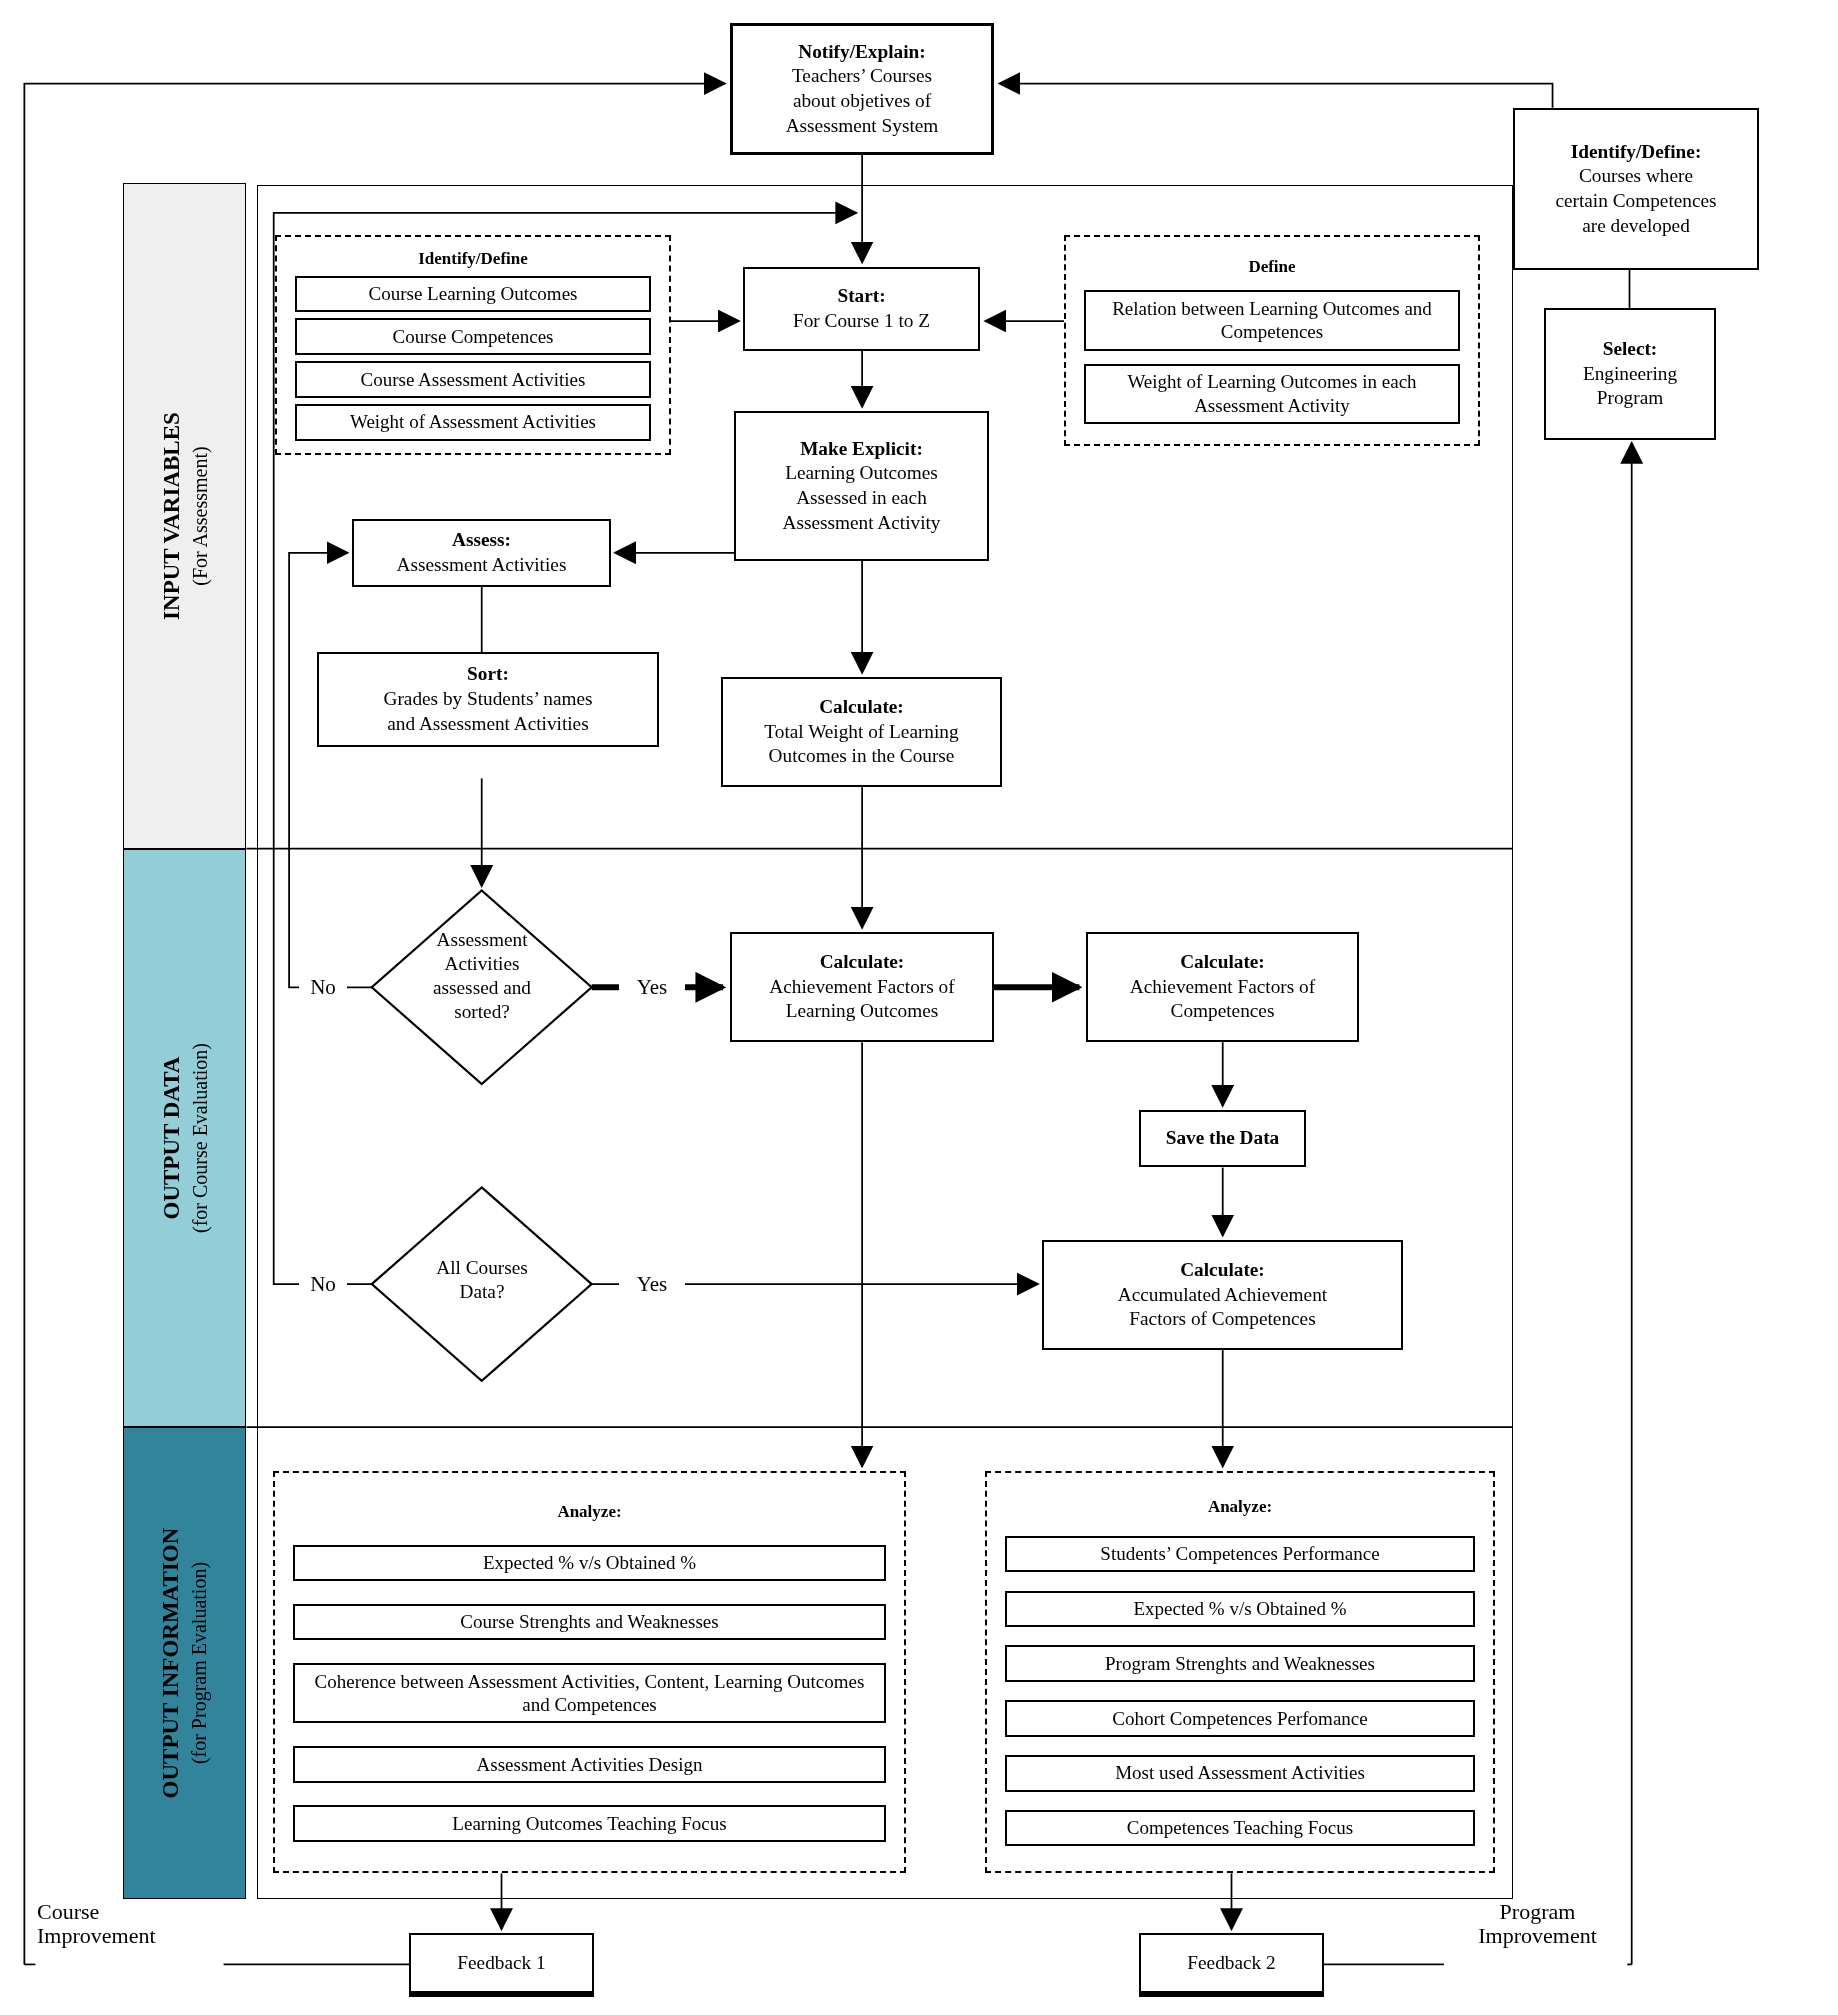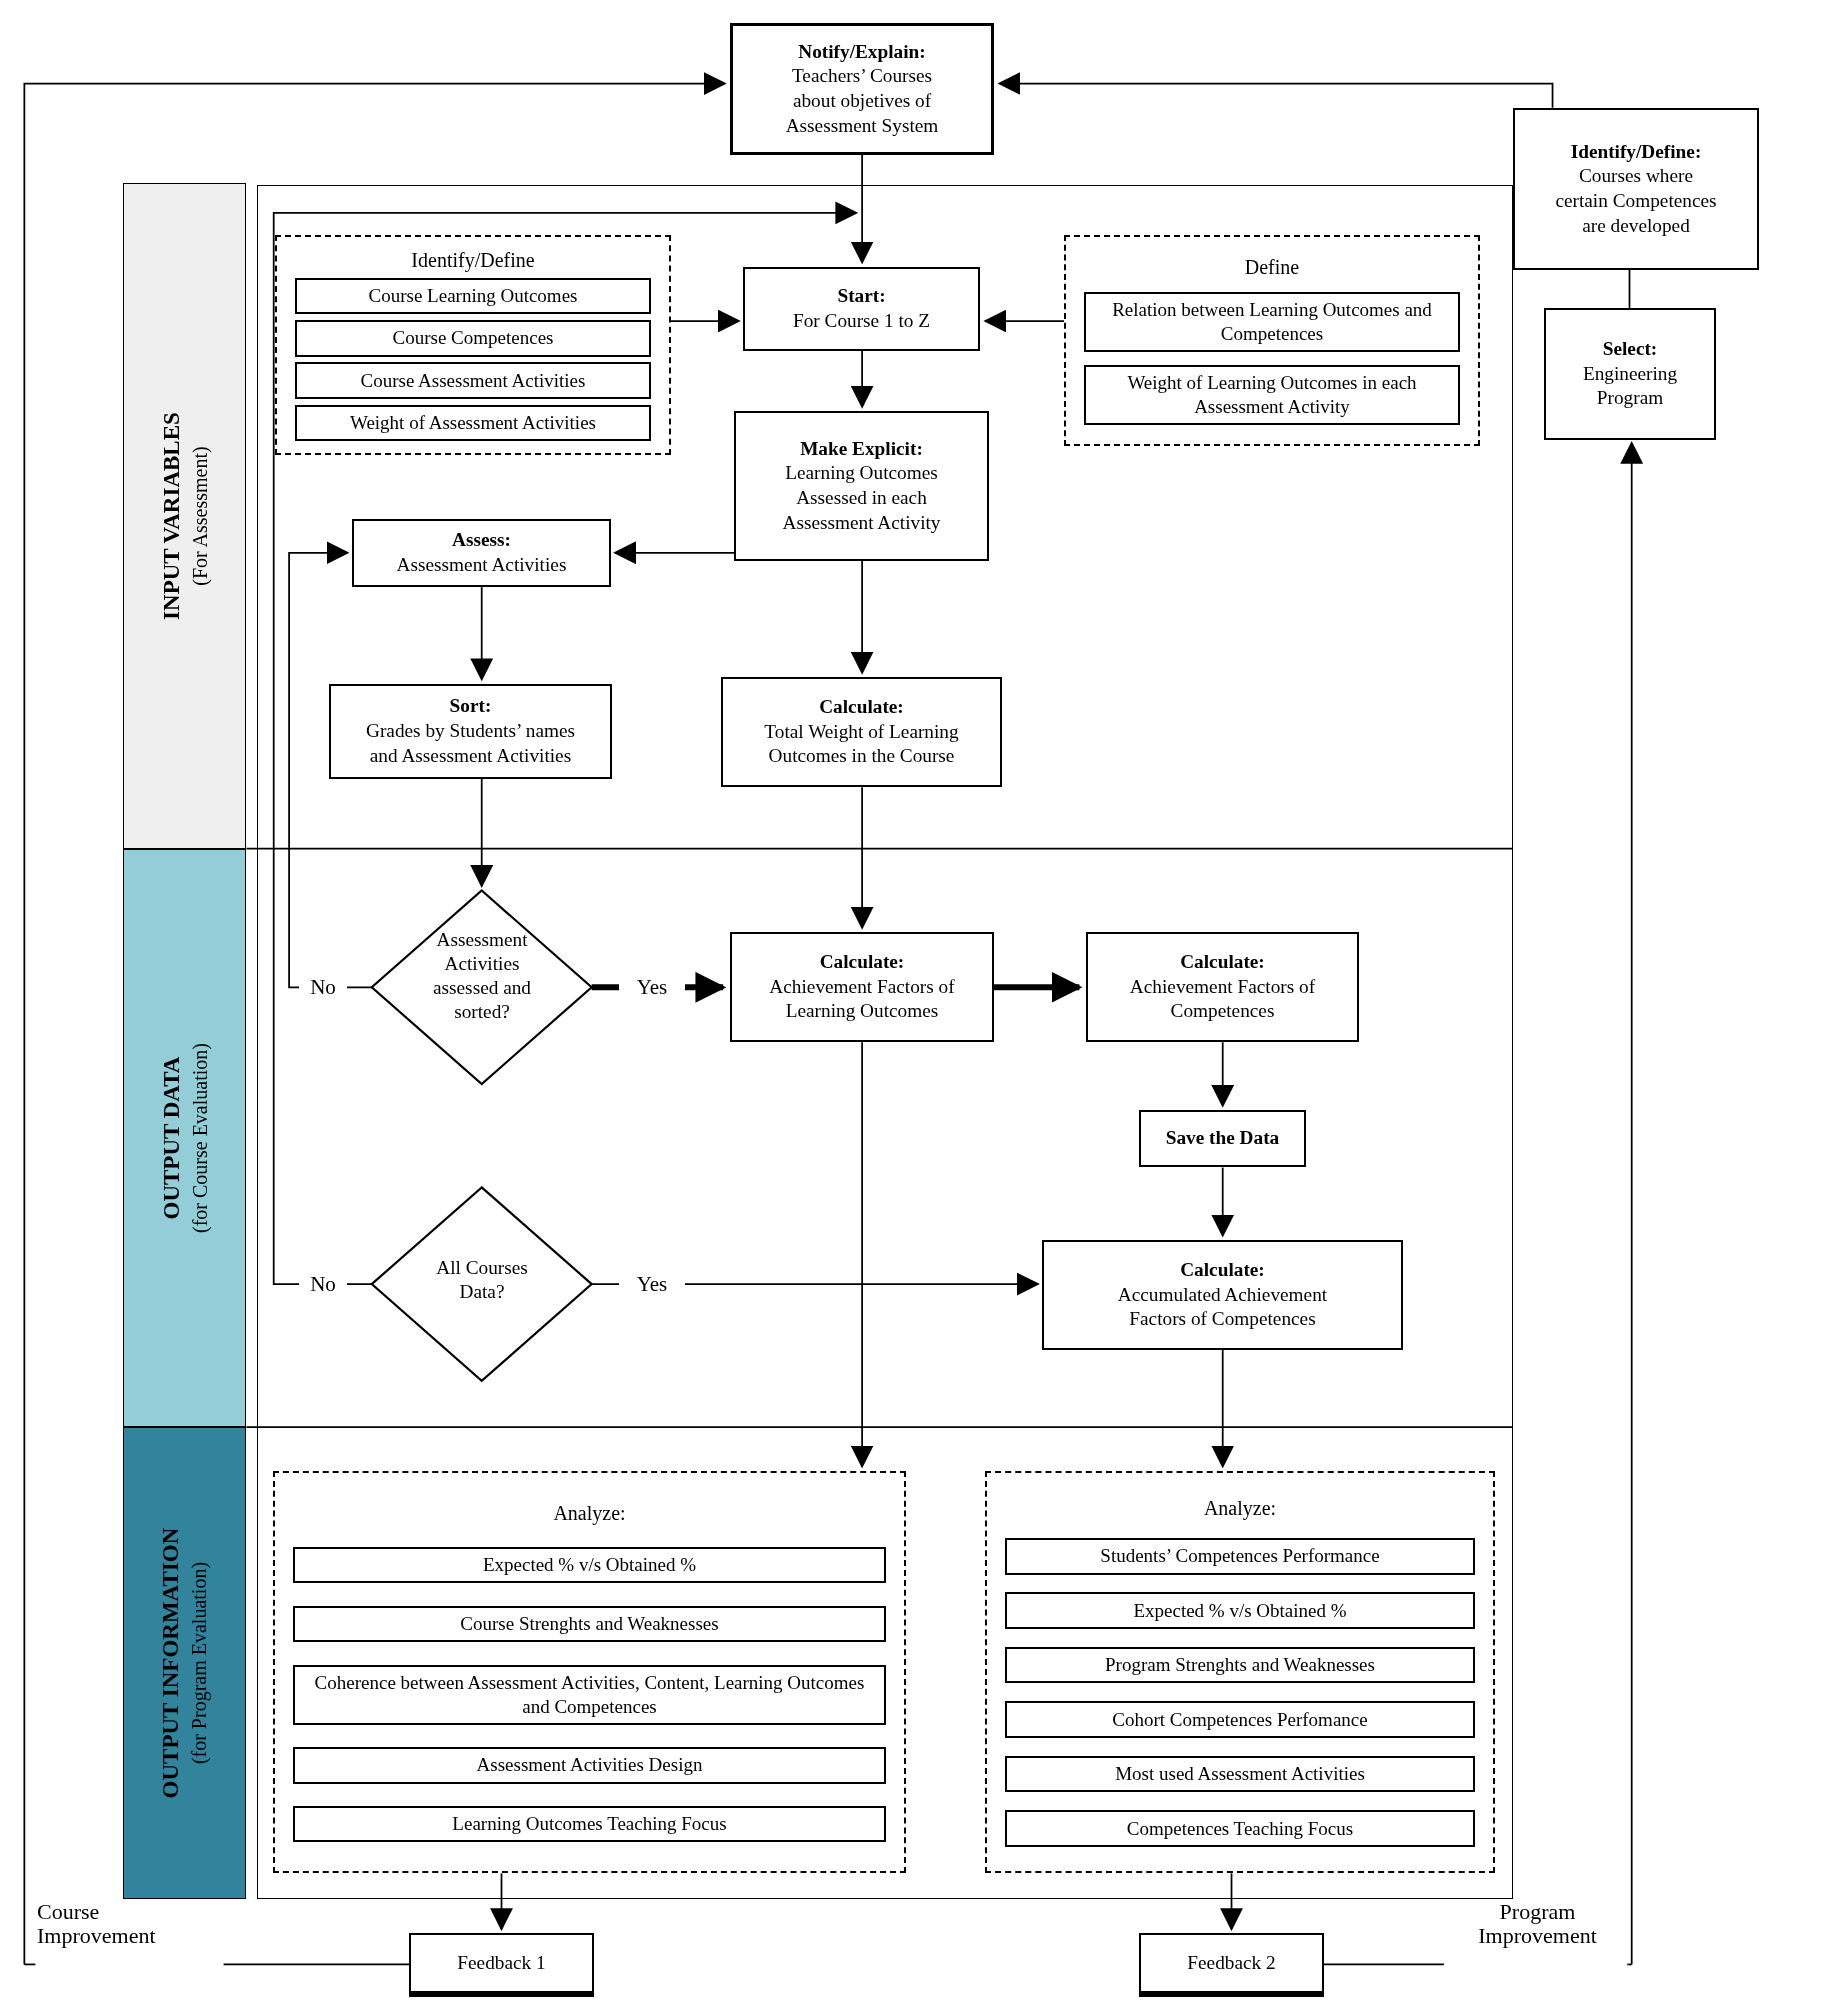--- a/index.html
+++ b/index.html
@@ -23,21 +23,21 @@
     display:flex;align-items:center;justify-content:center;overflow:hidden;
   }
   .band .rot{transform:rotate(-90deg);white-space:nowrap;text-align:center;line-height:1.35;}
   .band .rot .bt{font-weight:bold;font-size:23px;display:block;}
   .band .rot .bs{font-size:20px;display:block;}
   .dashed{
     position:absolute;z-index:2;border:2.2px dashed #000;box-sizing:border-box;background:#fff;
     display:flex;flex-direction:column;align-items:center;justify-content:space-evenly;
     padding:6.2px 17.6px;text-align:center;
   }
-  .dashed .gtitle{font-weight:normal;font-size:20px;}
+  .dashed .gtitle{font-weight:bold;font-size:17px;}
   .dashed .item{
     border:2.2px solid #000;background:#fff;width:100%;box-sizing:border-box;
     font-size:19px;line-height:1.25;padding:4.4px 6.2px;text-align:center;
   }
   .dtext{position:absolute;z-index:2;text-align:center;font-size:19.3px;line-height:1.25;}
   .wlabel{
     position:absolute;z-index:3;background:#fff;font-size:21px;line-height:1;
     display:flex;align-items:center;justify-content:center;
   }
   .corner{position:absolute;z-index:2;font-size:22px;line-height:1.1;}
@@ -171,21 +171,21 @@
   <span>Learning Outcomes</span>
   <span>Assessed in each</span>
   <span>Assessment Activity</span>
 </div>
 
 <div class="box" style="left:352px;top:519px;width:259px;height:68px;">
   <span class="title">Assess:</span>
   <span>Assessment Activities</span>
 </div>
 
-<div class="box" style="left:317px;top:684px;width:283px;height:95px;margin-left:12px;">
+<div class="box" style="left:317px;top:652px;width:342px;height:95px;">
   <span class="title">Sort:</span>
   <span>Grades by Students’ names</span>
   <span>and Assessment Activities</span>
 </div>
 
 <div class="box" style="left:721px;top:677px;width:281px;height:110px;">
   <span class="title">Calculate:</span>
   <span>Total Weight of Learning</span>
   <span>Outcomes in the Course</span>
 </div>

